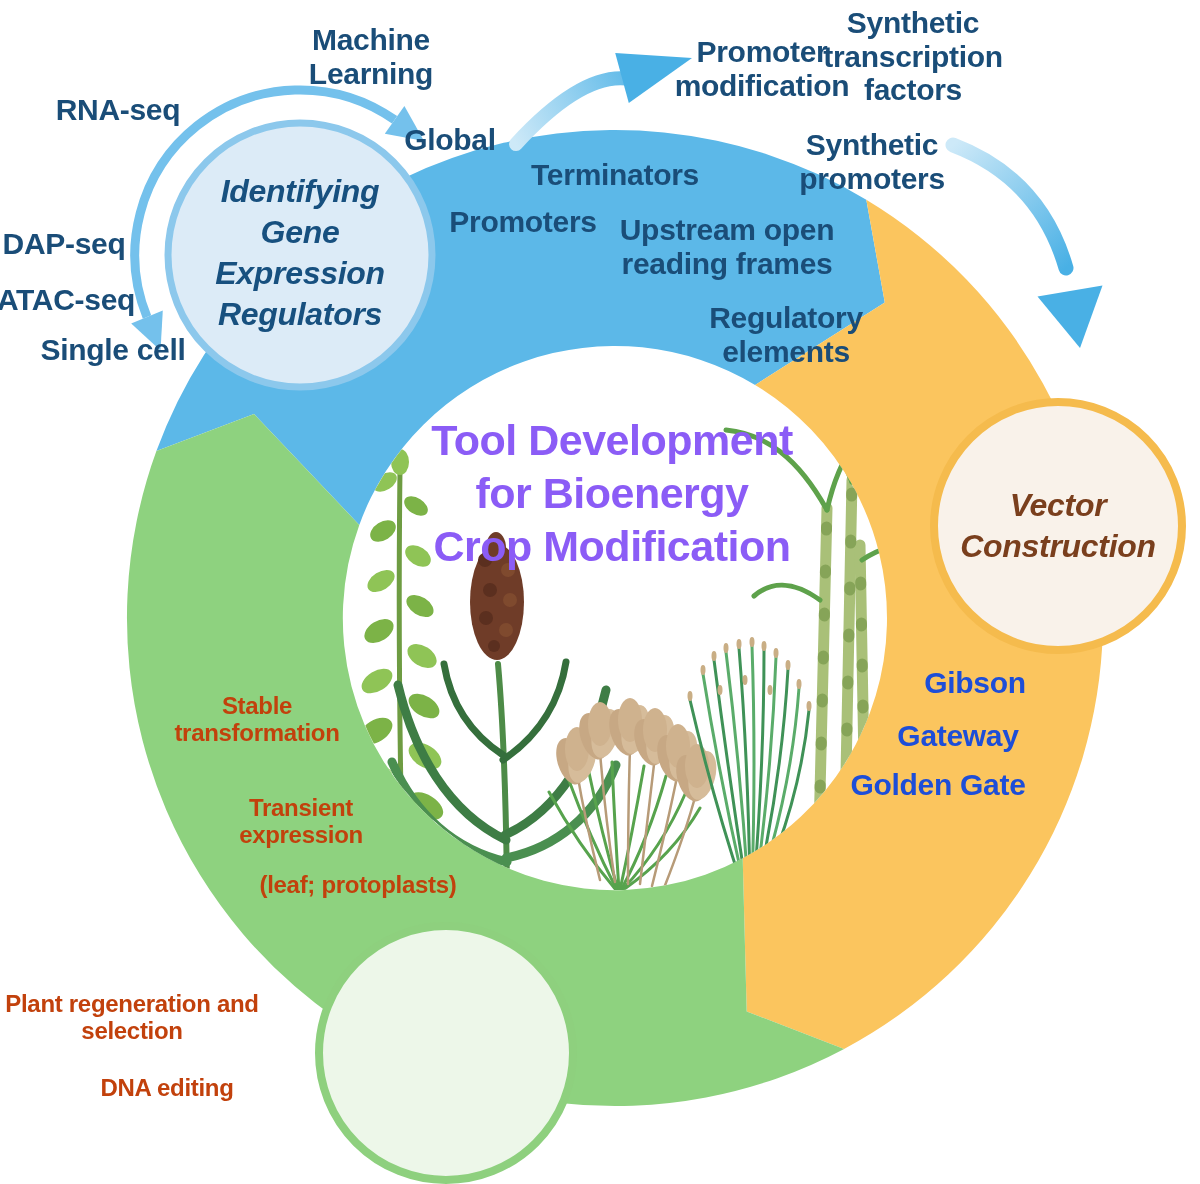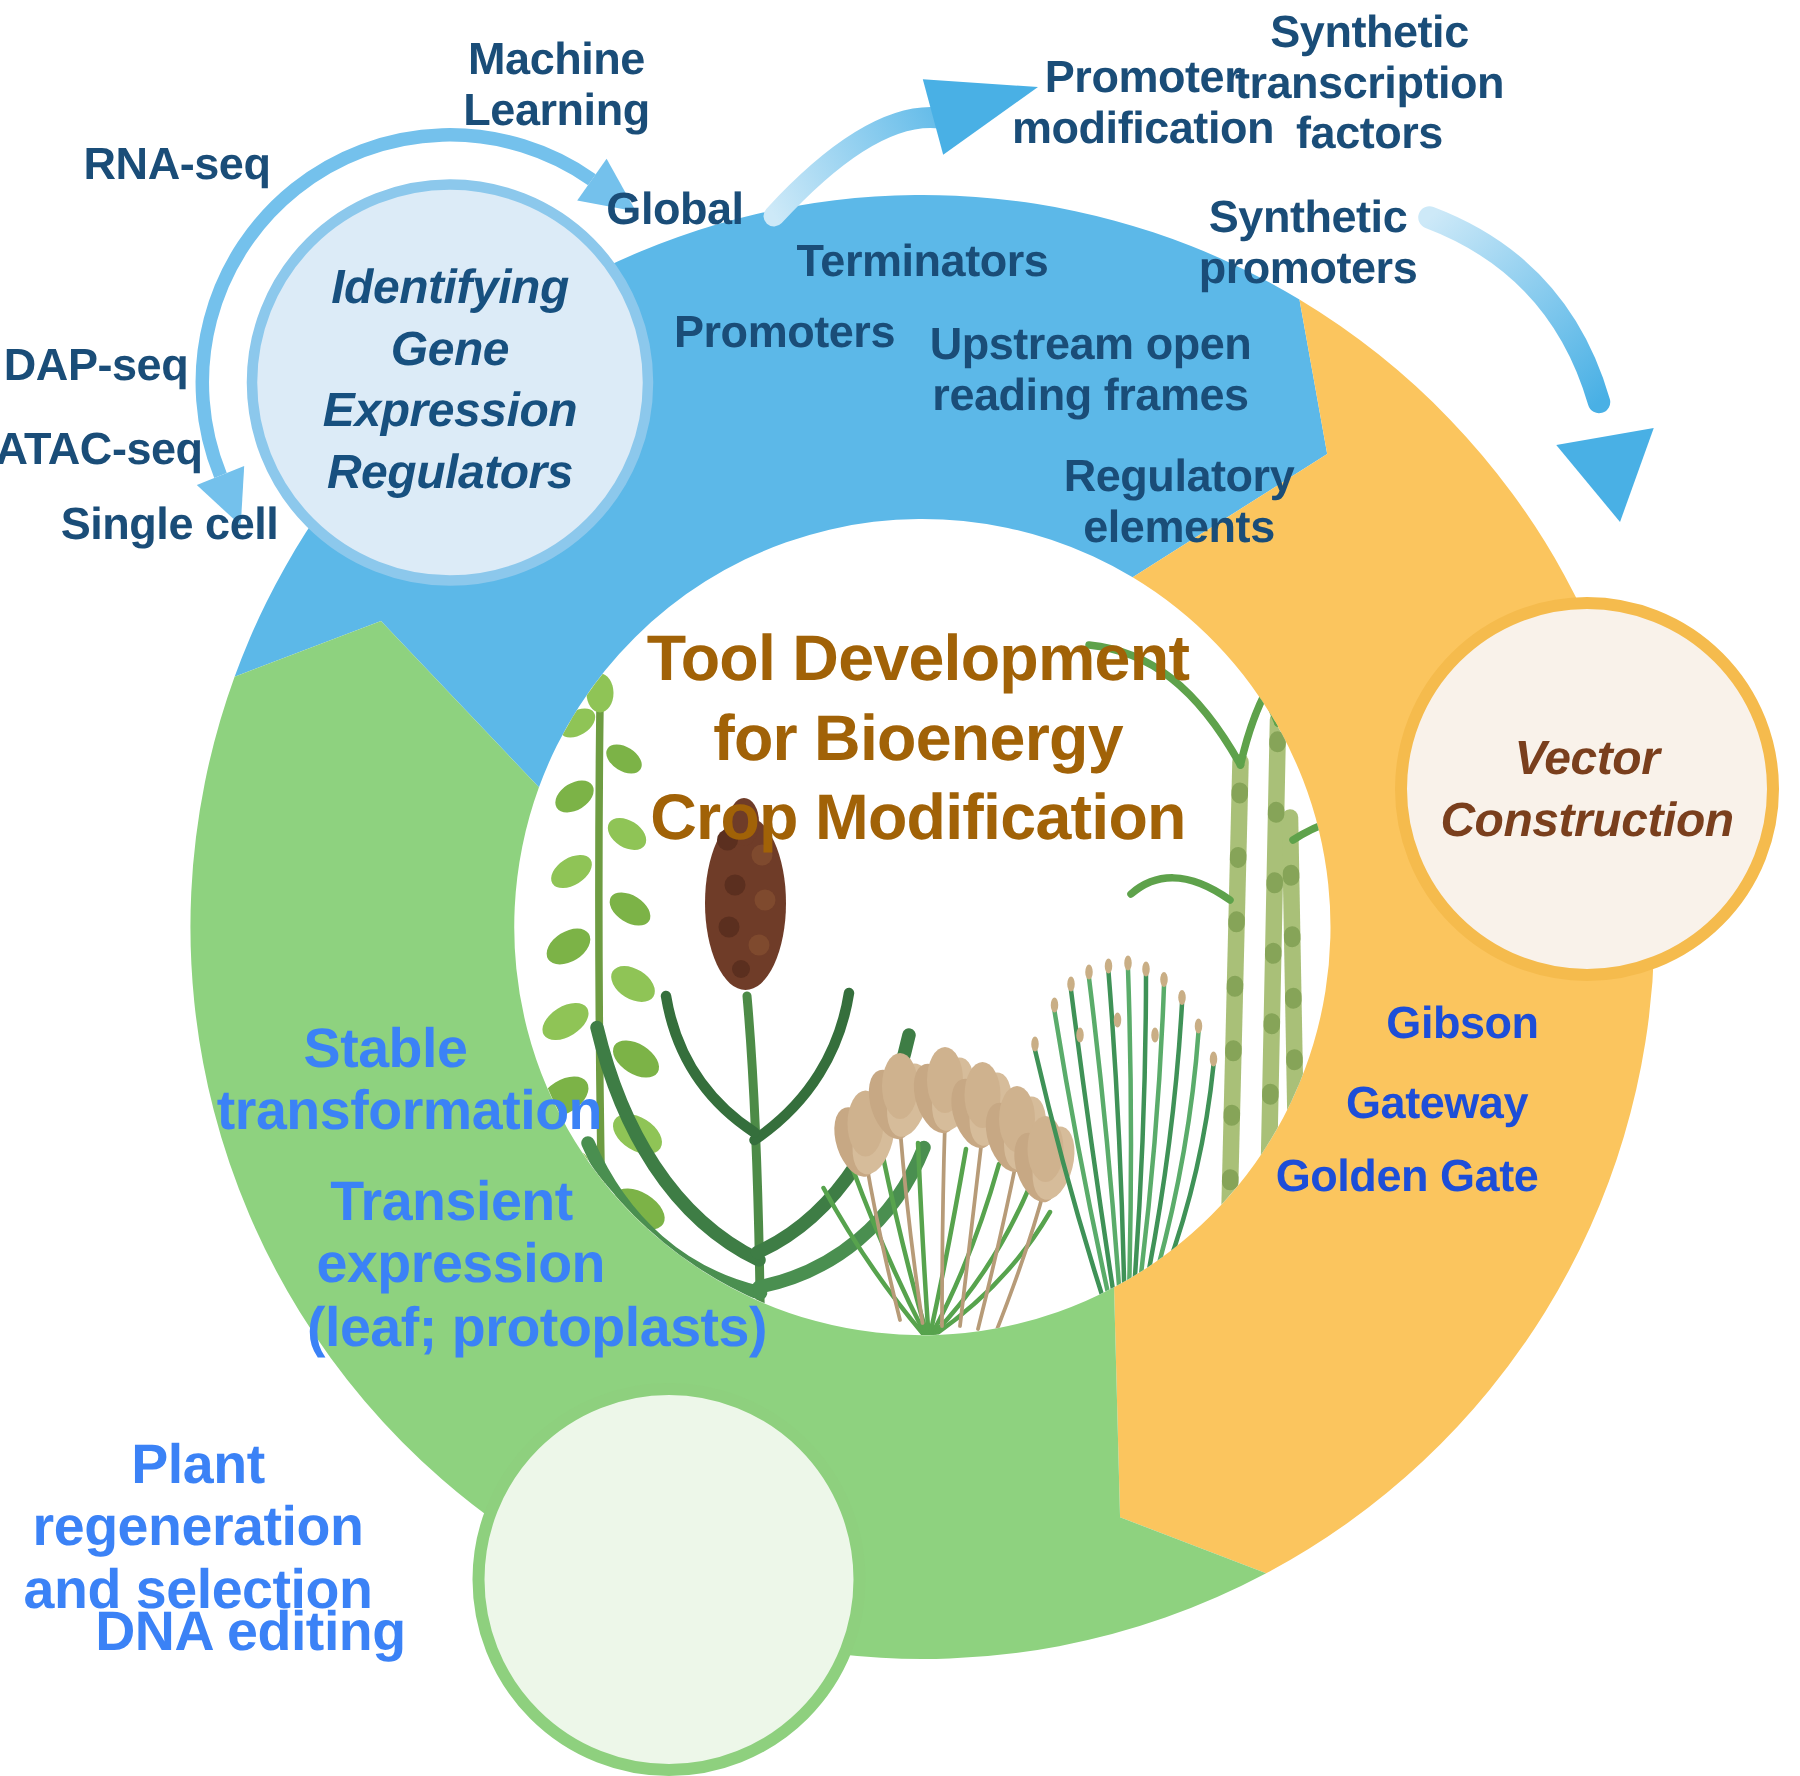--- a/index.html
+++ b/index.html
@@ -15,28 +15,28 @@
     position:absolute;
     transform:translate(-50%,-50%);
     text-align:center;
     font-weight:bold;
     line-height:1.12;
     letter-spacing:-0.3px;
     white-space:normal;
   }
   .nowrap{white-space:nowrap;}
   .navy{color:#1a4d78;font-size:30px;}
-  .green{color:#3b82f6;font-size:37px;}
+  .green{color:#c2410c;font-size:24px;}
   .brown{color:#1d4ed8;font-size:30px;}
   .node{font-size:32px;line-height:1.28;font-style:italic;}
   .node.navy{color:#17507f;}
   .node.green{color:#1b662f;}
   .node.brown{color:#7a3f1d;}
   .title{
-    color:#a16207;font-size:43px;line-height:53px;font-weight:bold;
+    color:#8b5cf6;font-size:43px;line-height:53px;font-weight:bold;
     letter-spacing:-0.5px;
   }
   .title span{display:block;}
 </style>
 </head>
 <body>
 
 <div id="fig">
 
   <svg id="ringsvg" width="1200" height="1184" viewBox="0 0 1200 1184">

